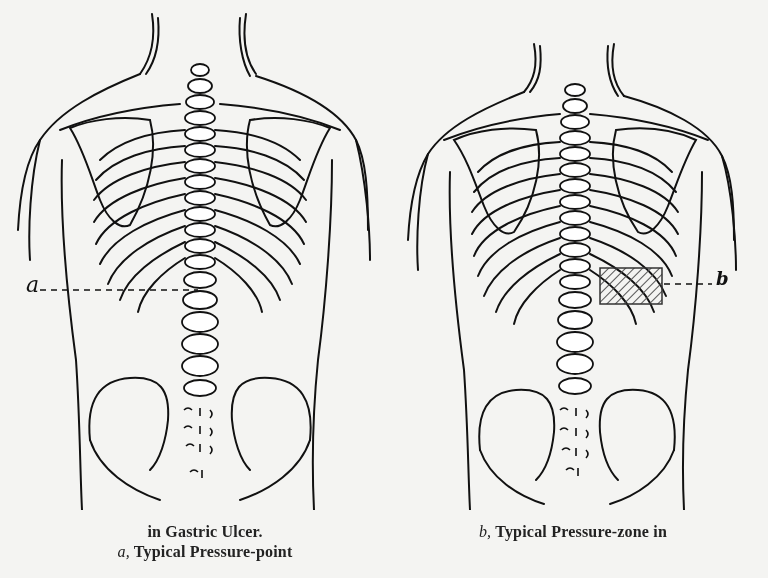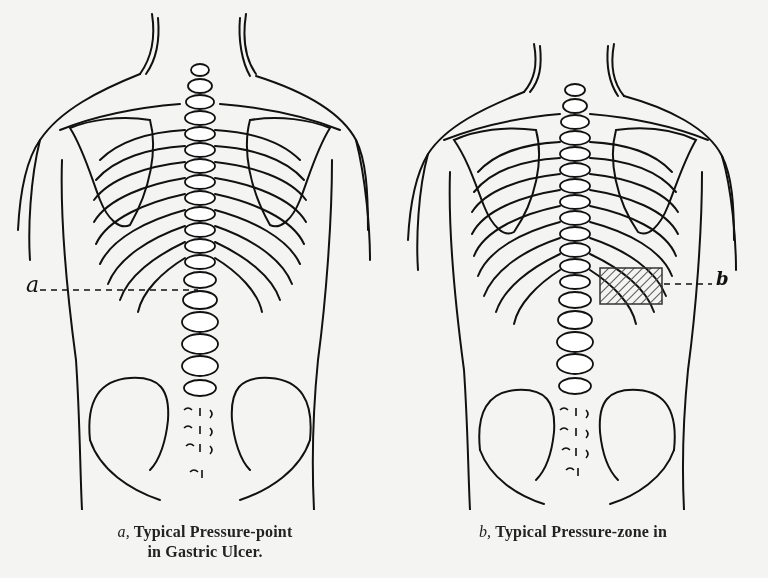--- a/index.html
+++ b/index.html
@@ -190,25 +190,25 @@
       <path d="M182 470 q4 -4 8 0 M194 468 v8"></path>
     </g>
 
     <rect x="216" y="268" width="62" height="36" fill="url(#hatch)" stroke="#333" stroke-width="1.5"></rect>
     <line x1="280" y1="284" x2="328" y2="284" stroke="#111" stroke-width="1.6" stroke-dasharray="6 5"></line>
   </svg>
   <span class="label-letter" style="left:332px;top:268px;font-size:18px;font-weight:bold;">b</span>
 </div>
 
 <div class="caption" style="left:80px;top:522px;width:250px;">
+  <div>in Gastric Ulcer.</div>
   <div>
     <span class="letter">a,</span>
     <span>Typical  Pressure-point</span>
   </div>
-  <div>in Gastric Ulcer.</div>
 </div>
 
 <div class="caption" style="left:448px;top:522px;width:250px;">
   <div>
     <span class="letter">b,</span>
     <span>Typical Pressure-zone in</span>
   </div>
 </div>
 
 </body></html>

